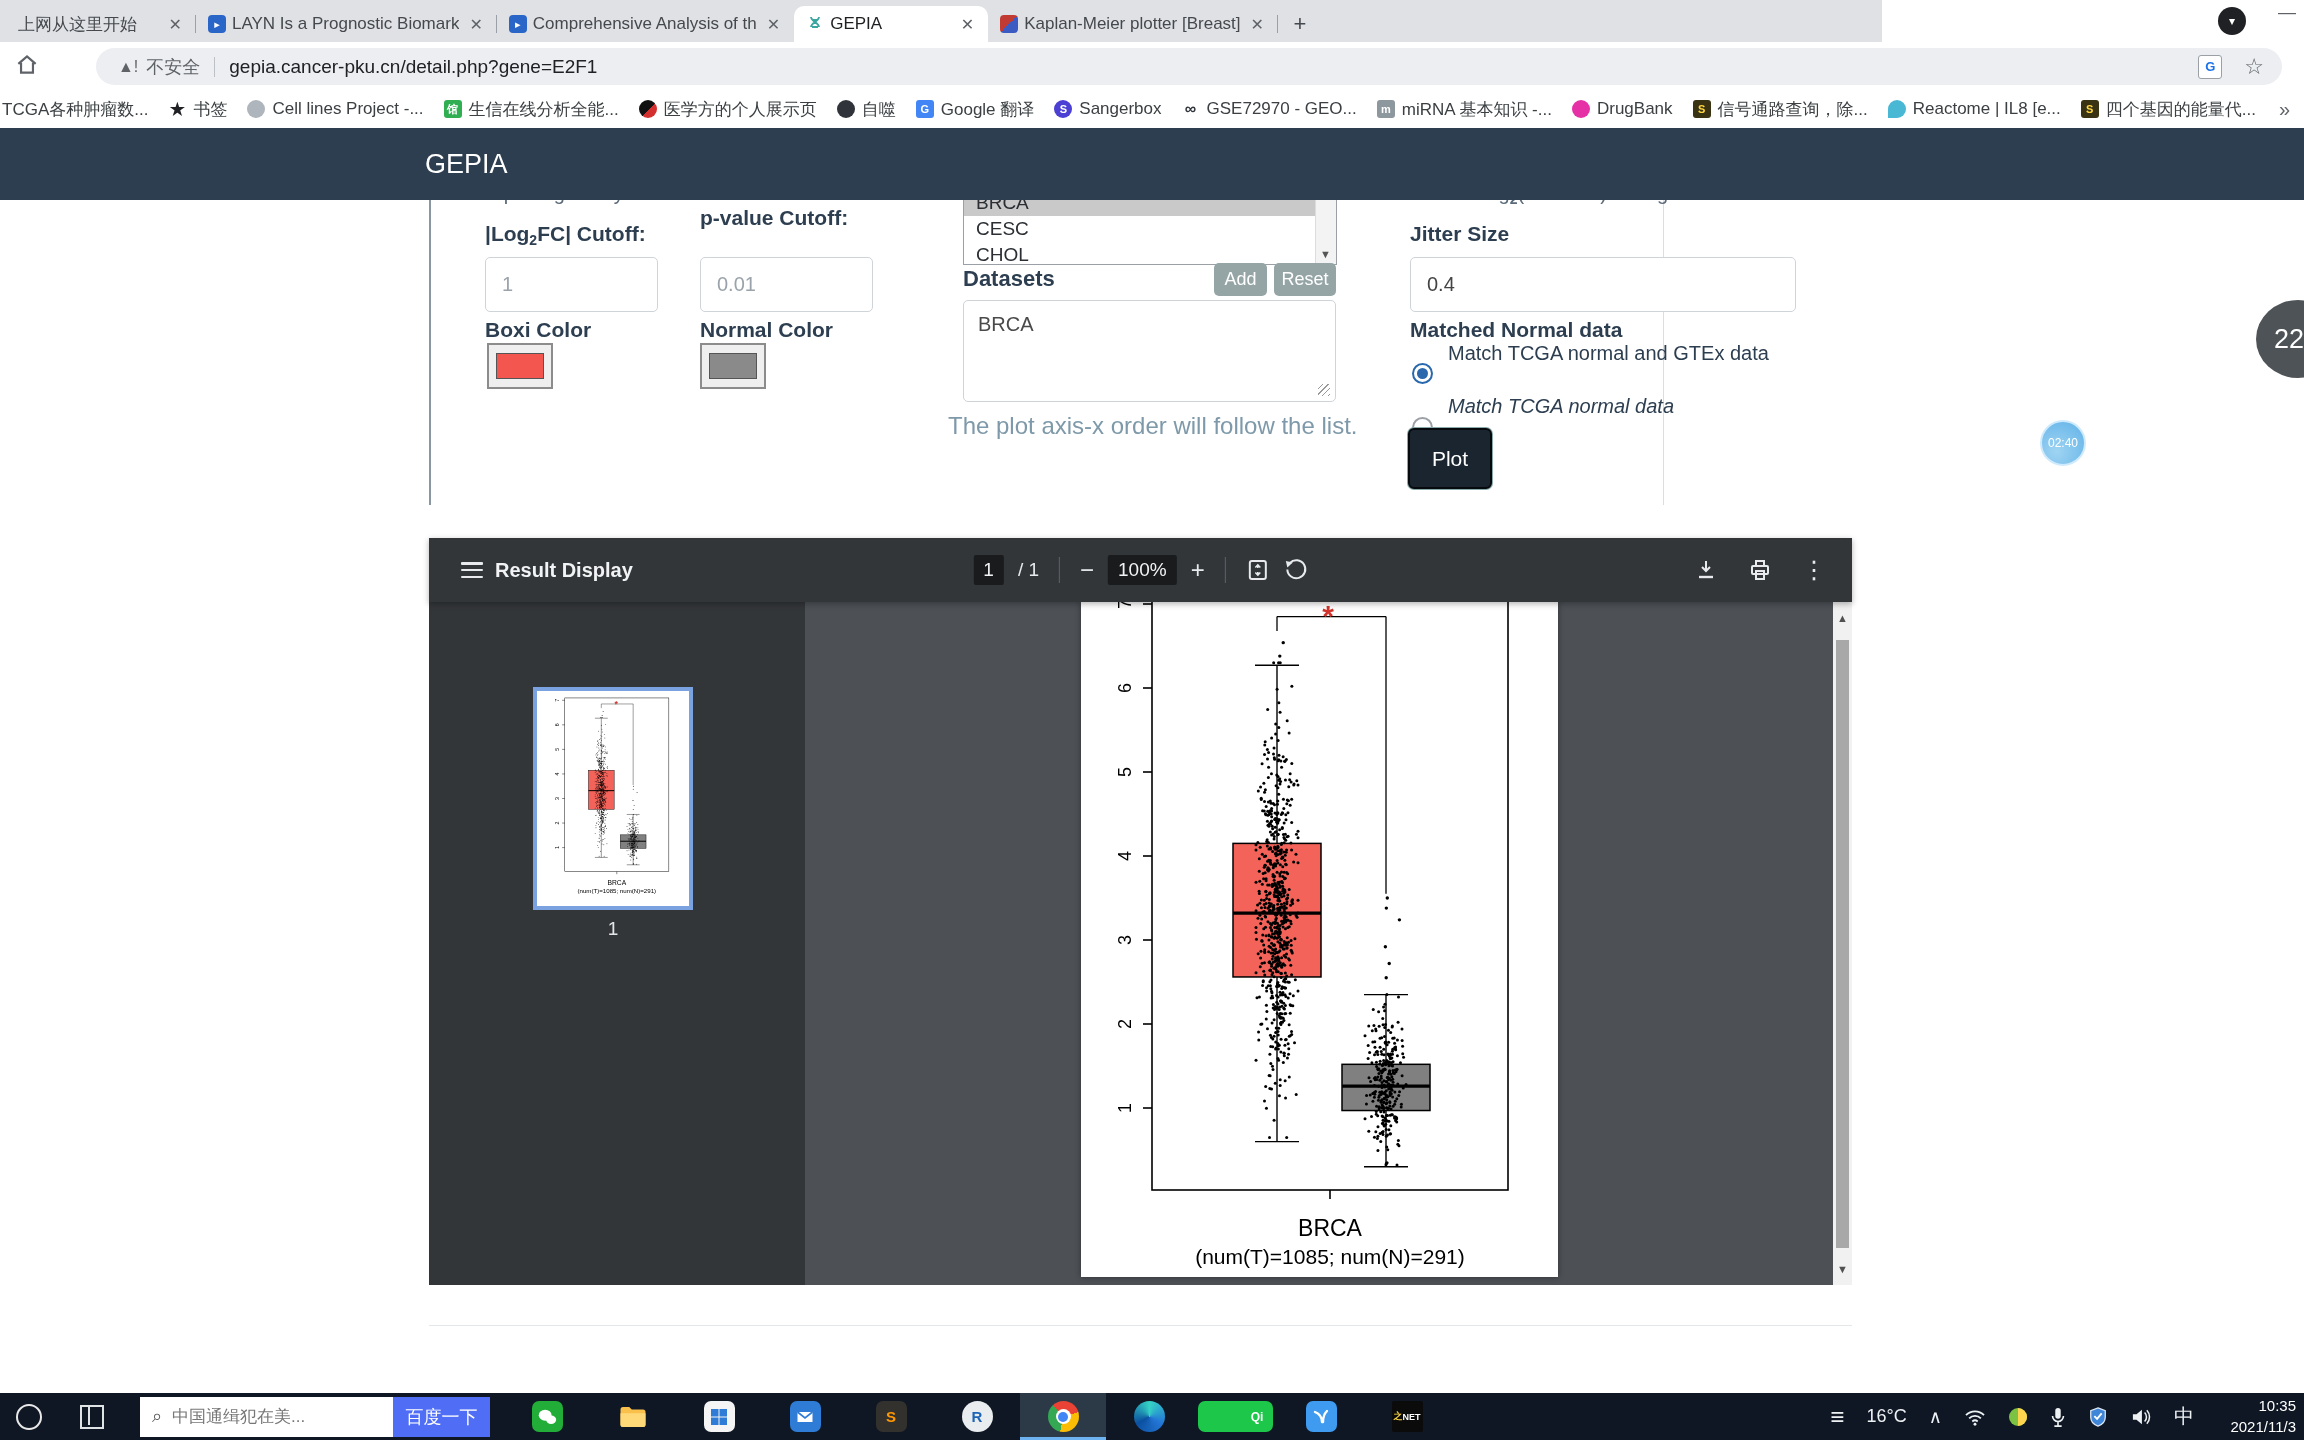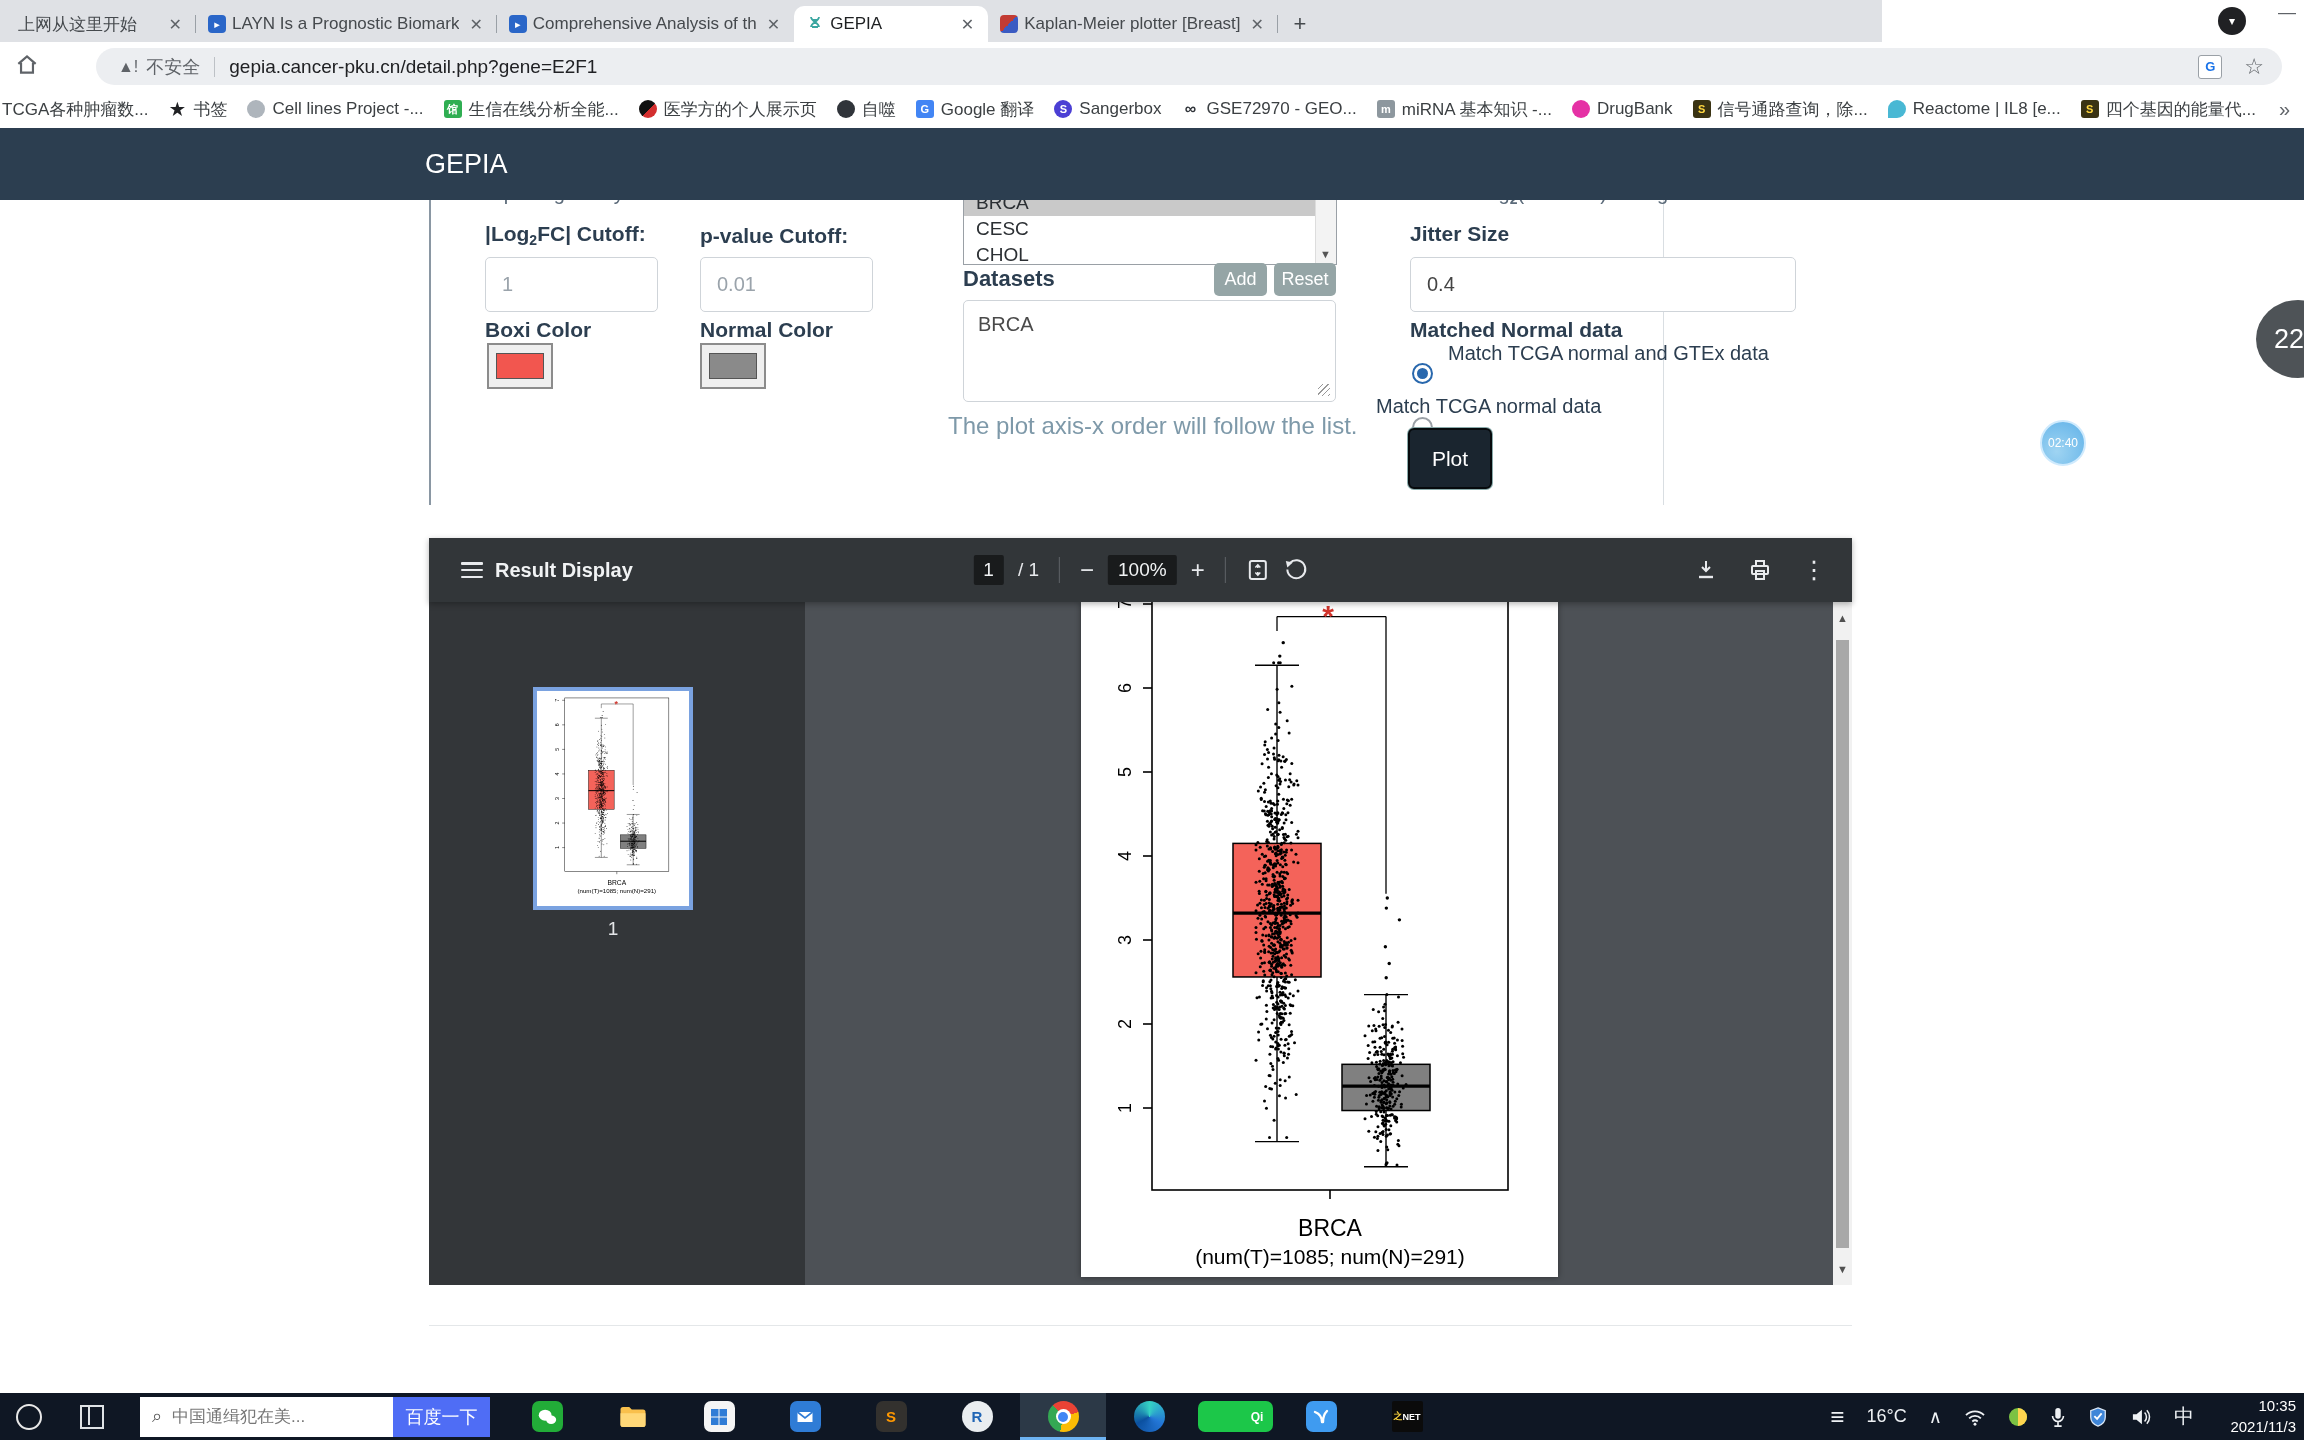--- a/index.html
+++ b/index.html
@@ -246,21 +246,21 @@
 
   <div class="abs clipnote" style="left:487px;top:182px;">Input a gene symbol or id.</div>
   <div class="abs clipnote" style="left:1410px;top:182px;">
     <span>We use log</span><span class="sub2">2</span><span>(TPM + 1) for log-scale.</span>
   </div>
 
   <div class="abs lbl" style="left:485px;top:222px;">
     <span>|Log</span><span class="sub2">2</span><span>FC| Cutoff:</span>
   </div>
   <input class="abs tinput ph" style="left: 485px; top: 257px; width: 173px; height: 55px;" value="1">
-  <div class="abs lbl" style="left:700px;top:224px;">p-value Cutoff:</div>
+  <div class="abs lbl" style="left:700px;top:206px;">p-value Cutoff:</div>
   <input class="abs tinput ph" style="left: 700px; top: 257px; width: 173px; height: 55px;" value="0.01">
 
   <div class="abs lbl" style="left:485px;top:318px;">Boxi Color</div>
   <div class="abs swatch" style="left:487px;top:343px;">
       <div id="tumor-sw" style="background: rgb(242, 86, 79);"></div>
     </div>
   <div class="abs lbl" style="left:700px;top:318px;">Normal Color</div>
   <div class="abs swatch" style="left:700px;top:343px;">
       <div id="normal-sw" style="background: rgb(138, 138, 138);"></div>
     </div>
@@ -280,21 +280,21 @@
   <textarea class="abs txa" spellcheck="false" style="">BRCA</textarea>
   <div class="abs resz"></div>
   <div class="abs note" style="left:948px;top:412px;">The plot axis-x order will follow the list.</div>
 
   <div class="abs lbl" style="left:1410px;top:222px;">Jitter Size</div>
   <input class="abs tinput" style="left: 1410px; top: 257px; width: 386px; height: 55px;" value="0.4">
   <div class="abs lbl" style="left:1410px;top:318px;">Matched Normal data</div>
   <div class="abs radio on" style="left:1412px;top:363px;"></div>
   <div class="abs rlbl" style="left:1448px;top:342px;">Match TCGA normal and GTEx data</div>
   <div class="abs radio" style="left:1412px;top:396px;"></div>
-  <div class="abs rlbl" style="left:1376px;top:395px;">Match TCGA normal data</div>
+  <div class="abs rlbl" style="left:1448px;top:395px;font-style:italic;">Match TCGA normal data</div>
   <div class="abs plotbtn">Plot</div>
 
   <div class="abs pdfwrap">
     <div class="pdftoolbar">
       <div class="hamb">
           <div></div>
           <div></div>
           <div></div>
         </div>
       <span class="pdftitle">Result Display</span>

